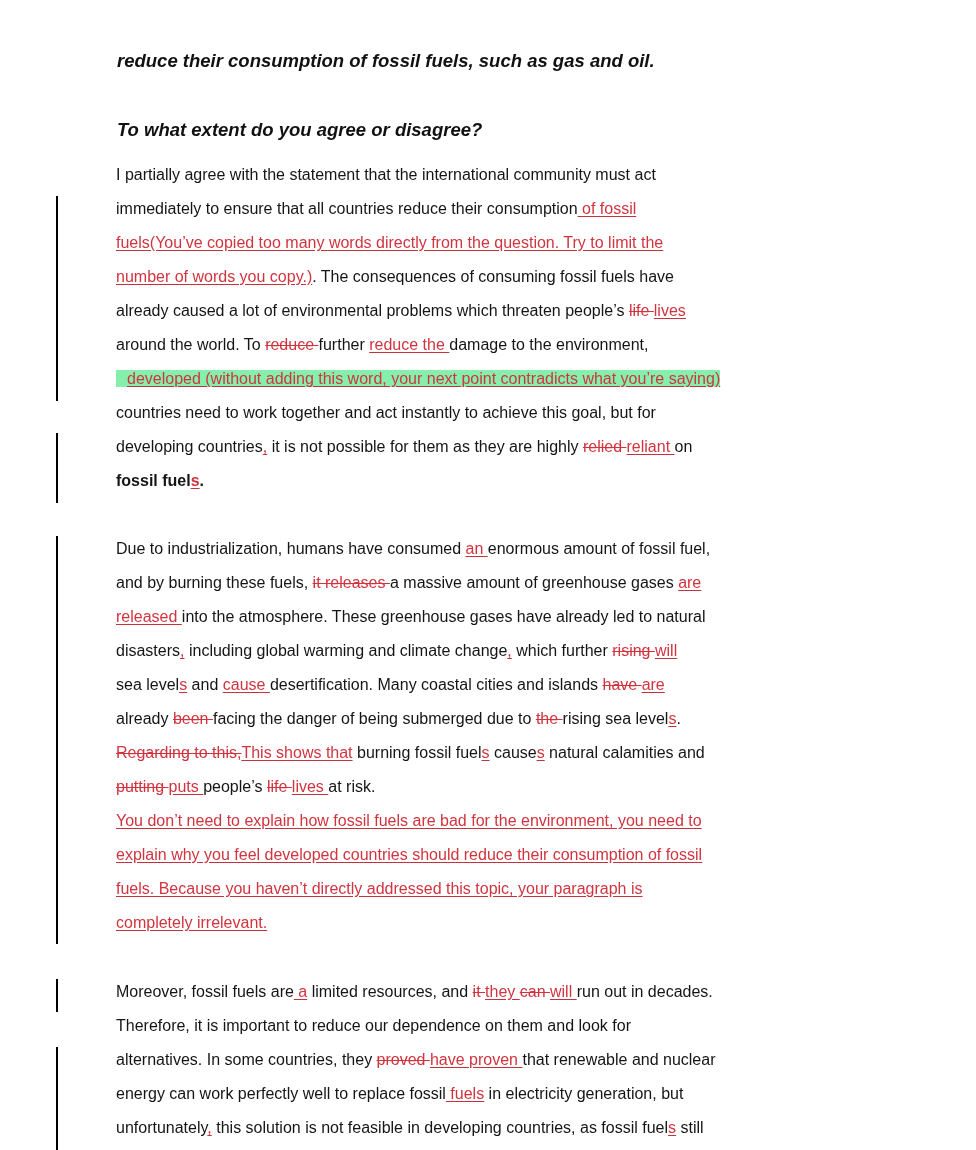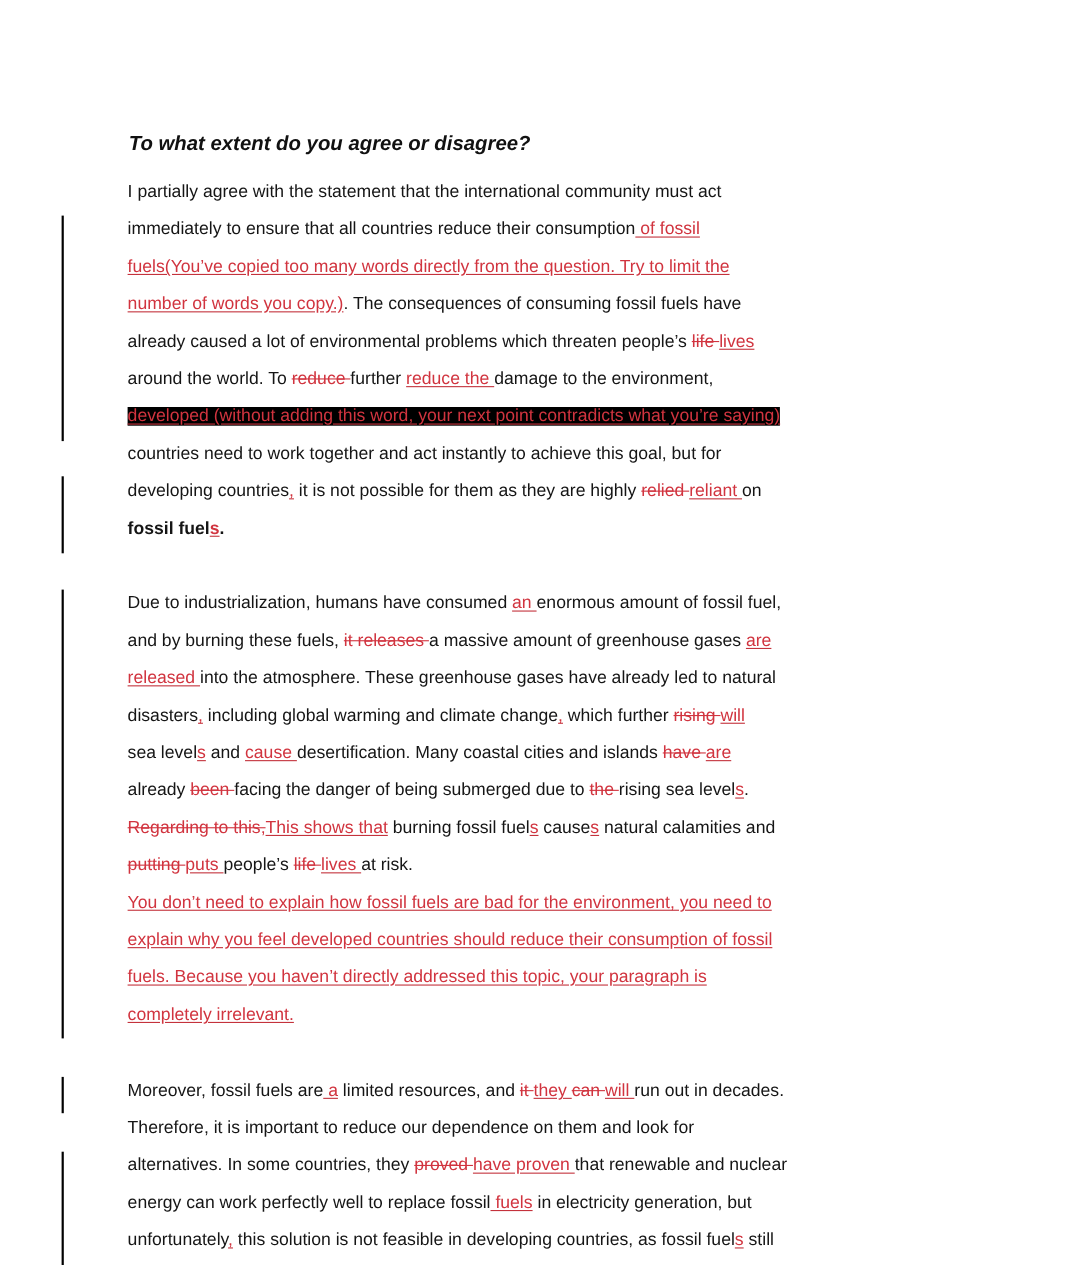--- a/index.html
+++ b/index.html
@@ -11,28 +11,29 @@
     position: absolute; left: 117px; width: 760px;
     font-weight: bold; font-style: italic; font-size: 18.5px; line-height: 23px;
     color: #111;
   }
   .line {
     position: absolute; left: 116px; white-space: nowrap;
     font-size: 16px; line-height: 24px; color: #151515;
   }
   .ins { color: #d1343f; text-decoration: underline; text-decoration-color: #c4323c; text-underline-offset: 2px; }
   .del { color: #d1343f; text-decoration: line-through; }
-  .hl { background: #000000; }
+  .hl { background: #86efac; padding-left: 11px; }
   .bar { position: absolute; left: 56px; width: 2px; background: #000; }
 </style>
 </head>
 <body>
 
 <div>
   <div class="prompt" style="top:49px;">
+    <div>reduce their consumption of fossil fuels, such as gas and oil.</div>
   </div>
   <div class="prompt" style="top:118px;">To what extent do you agree or disagree?</div>
 
   <div id="body-text">
       <div>
         <div class="line" style="top: 163px;"><span>I partially agree with the statement that the international community must act</span></div>
         <div class="line" style="top: 197px;"><span>immediately to ensure that all countries reduce their consumption</span><span class="ins"> of fossil</span></div>
         <div class="line" style="top: 231px;"><span class="ins">fuels(You’ve copied too many words directly from the question. Try to limit the</span></div>
         <div class="line" style="top: 265px;"><span class="ins">number of words you copy.)</span><span>. The consequences of consuming fossil fuels have</span></div>
         <div class="line" style="top: 299px;"><span>already caused a lot of environmental problems which threaten people’s </span><span class="del">life </span><span class="ins">lives</span></div>

